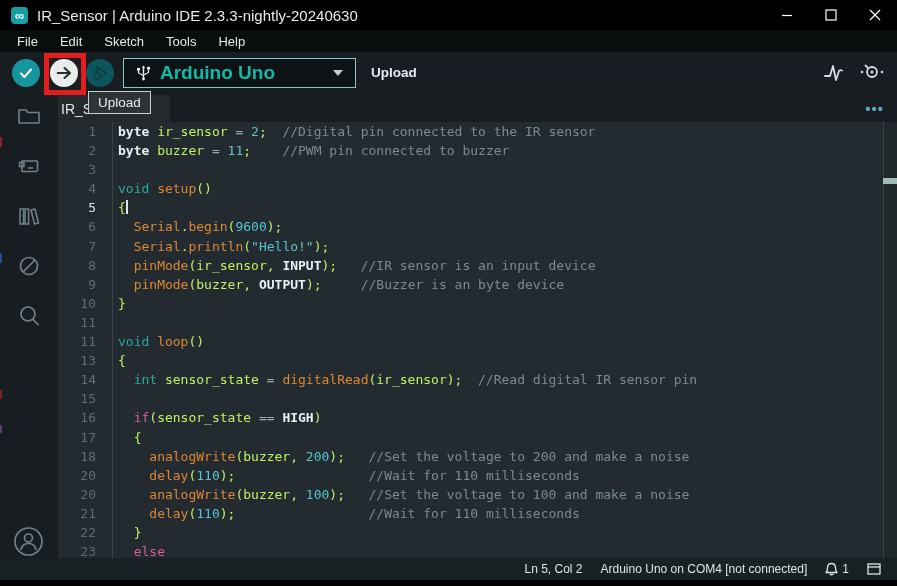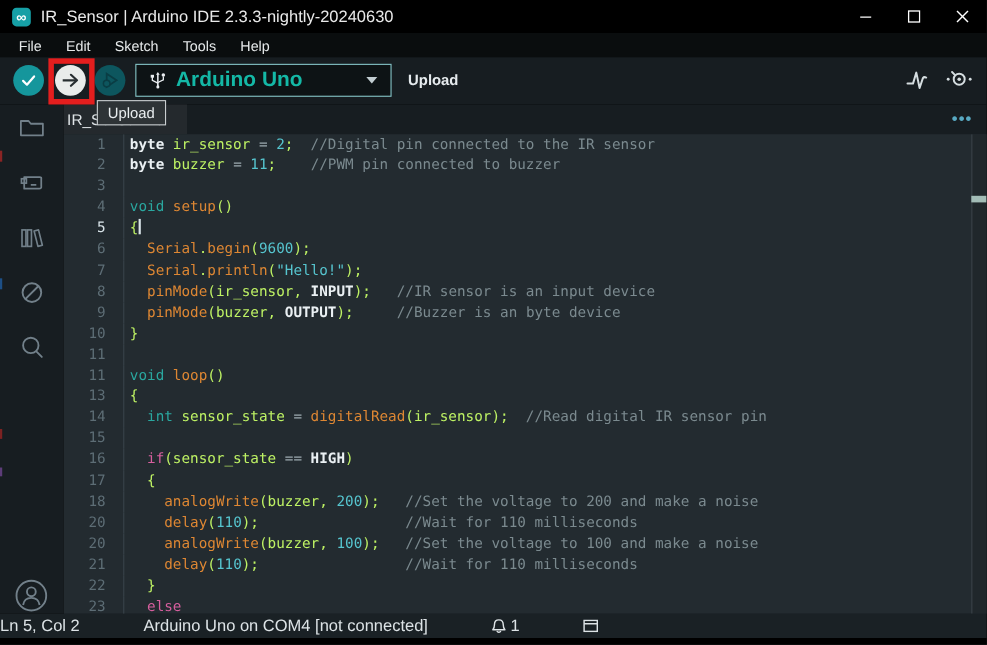--- a/index.html
+++ b/index.html
@@ -73,21 +73,21 @@
   .tok-c { color:#7b8a8f; }
   .tok-p { color:#d75f9e; }
   .tok-o { color:#9aa7ad; }
   .cursor { display:inline-block; width:2px; height:14px; background:#dbe5ea; vertical-align:-2px; }
   .ruler { position:absolute; right:0; top:0; bottom:0; width:14px; background:#20272b;
            border-left:1px solid #3b4349; }
   .ruler-mark { position:absolute; right:0; top:56px; width:14px; height:6px; background:#a2bcb6; }
 
   
   .statusbar { position:absolute; left:0; top:558px; width:100%; height:22px; background:#1a2125;
-               display:flex; align-items:center; color:#dde3e6; font-size:15px;gap:40px; }
+               display:flex; align-items:center; justify-content:flex-end; color:#dde3e6; font-size:12px; }
   .sb-item { margin-right:18px; }
   .sb-bell { display:flex; align-items:center; gap:4px; margin-right:18px; }
   .bottom-strip { position:absolute; left:0; top:580px; width:100%; height:6px; background:#000; }
 
   
   .sliver { position:absolute; left:0; width:2px; z-index:5; }
 
   svg { display:block; }
 </style>
 </head>

